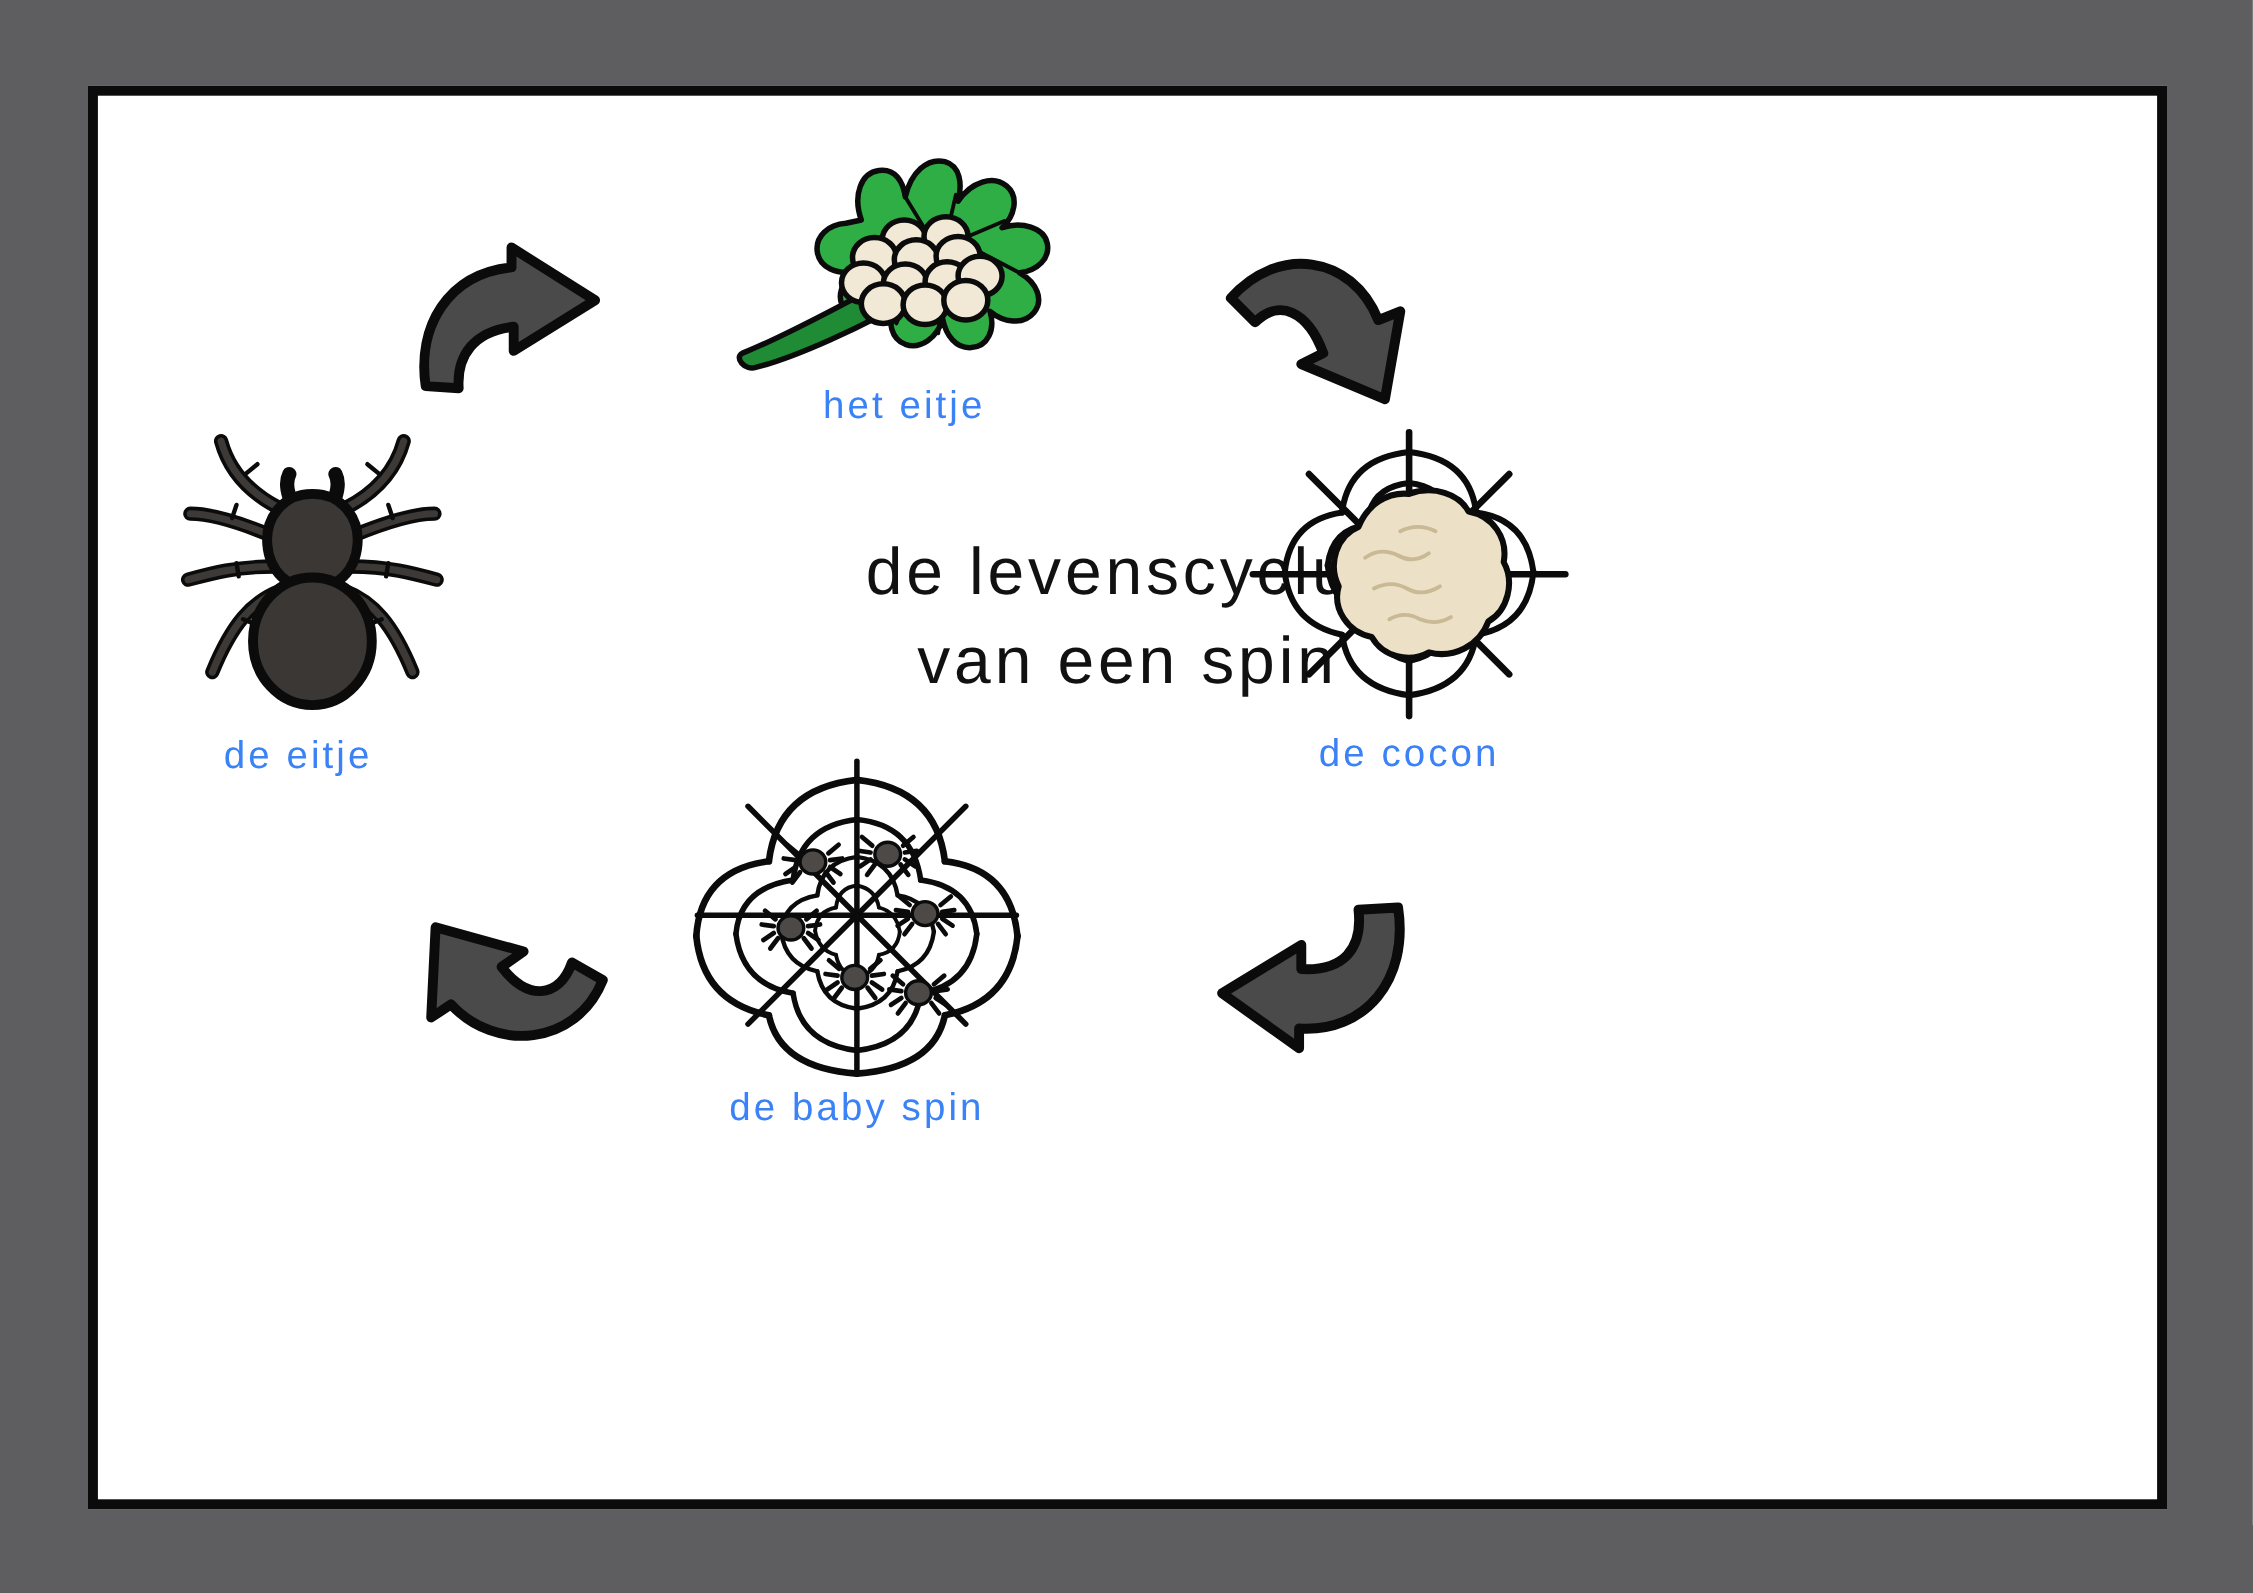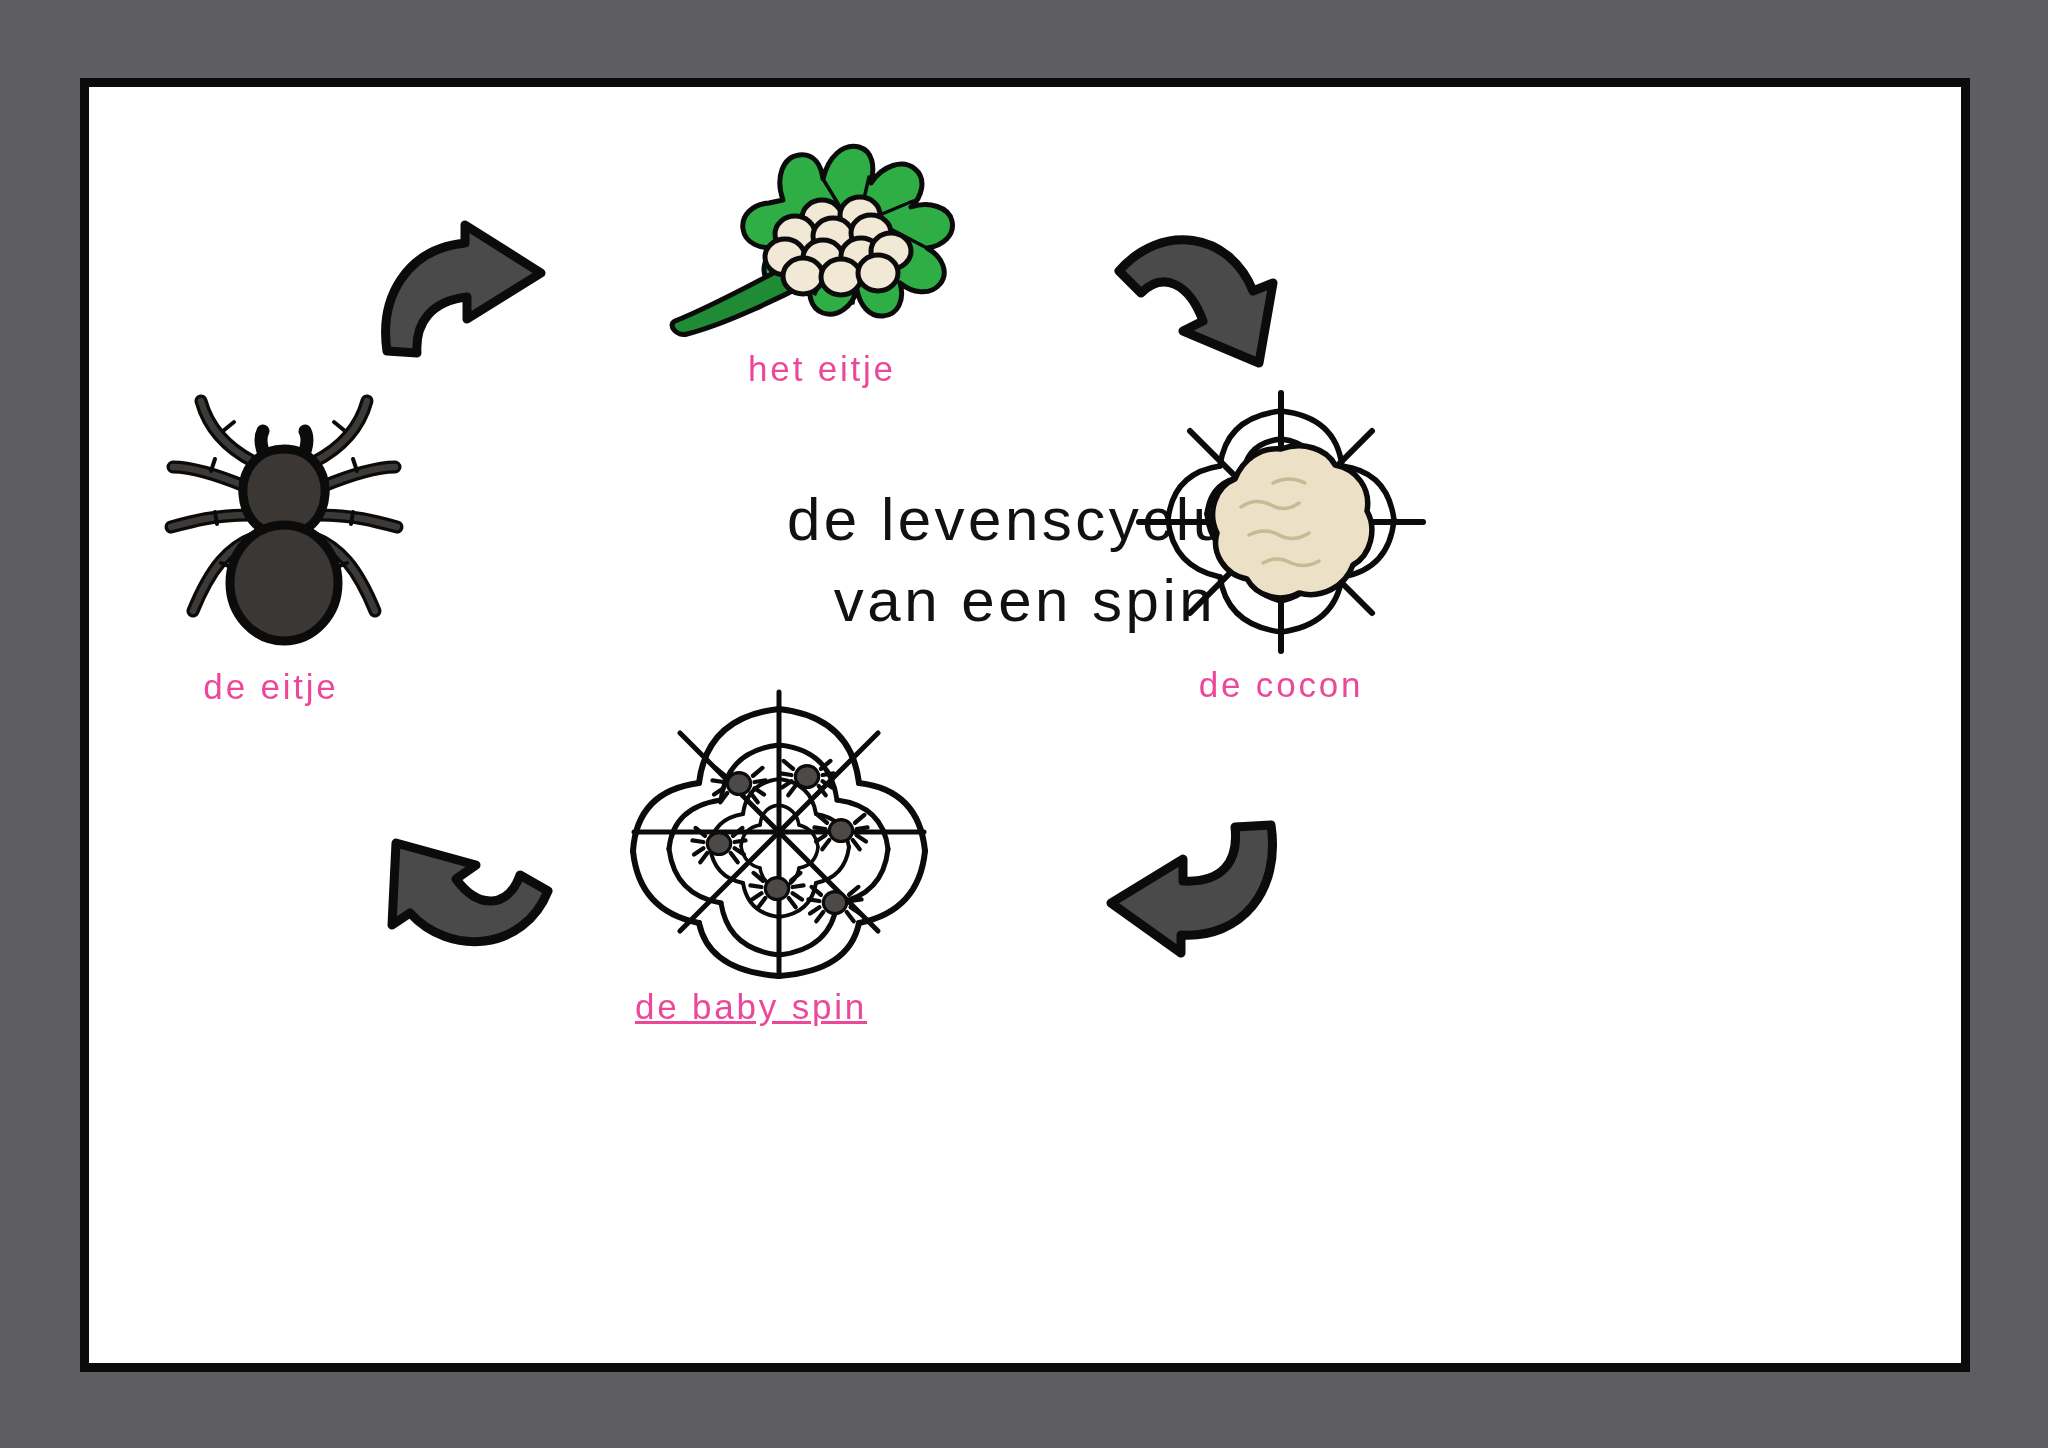--- a/index.html
+++ b/index.html
@@ -29,40 +29,40 @@
     color:#111;
     font-size:60px;
     line-height:1.35;
     letter-spacing:3.5px;
     font-weight:400;
     white-space:pre-line;
   }
   .node-label{
     position:absolute;
     text-align:right;
-    color:#ec4899;
+    color:#3b82f6;
     font-size:35px;
     letter-spacing:2.8px;
     font-weight:400;
     white-space:nowrap;
     transform:translateX(-50%);
   }
 
   
   .node{position:absolute;}
   .node svg{display:block;overflow:visible;}
 
   #node-egg{ left:568px; top:30px; width:330px; height:230px;}
   #node-cocoon{ left:1042px; top:300px; width:300px; height:270px;}
   #node-babyspider{ left:540px; top:600px; width:300px; height:290px;}
   #node-spider{ left:70px; top:300px; width:250px; height:270px;}
 
   #label-egg{ left:733px; top:262px; }
   #label-cocoon{ left:1192px; top:578px; }
-  #label-babyspider{ left:662px; top:900px;text-decoration:underline; }
+  #label-babyspider{ left:690px; top:900px; }
   #label-spider{ left:182px; top:580px; }
 
   
   .arrow{position:absolute;}
   .arrow svg{display:block;overflow:visible;}
   #arrow-spider-to-egg   { left:290px;  top:140px; width:170px; height:130px;}
   #arrow-egg-to-cocoon   { left:1024px; top:140px; width:170px; height:140px;}
   #arrow-cocoon-to-baby  { left:1020px; top:730px; width:170px; height:140px;}
   #arrow-baby-to-spider  { left:295px;  top:730px; width:170px; height:140px;}
 </style>

